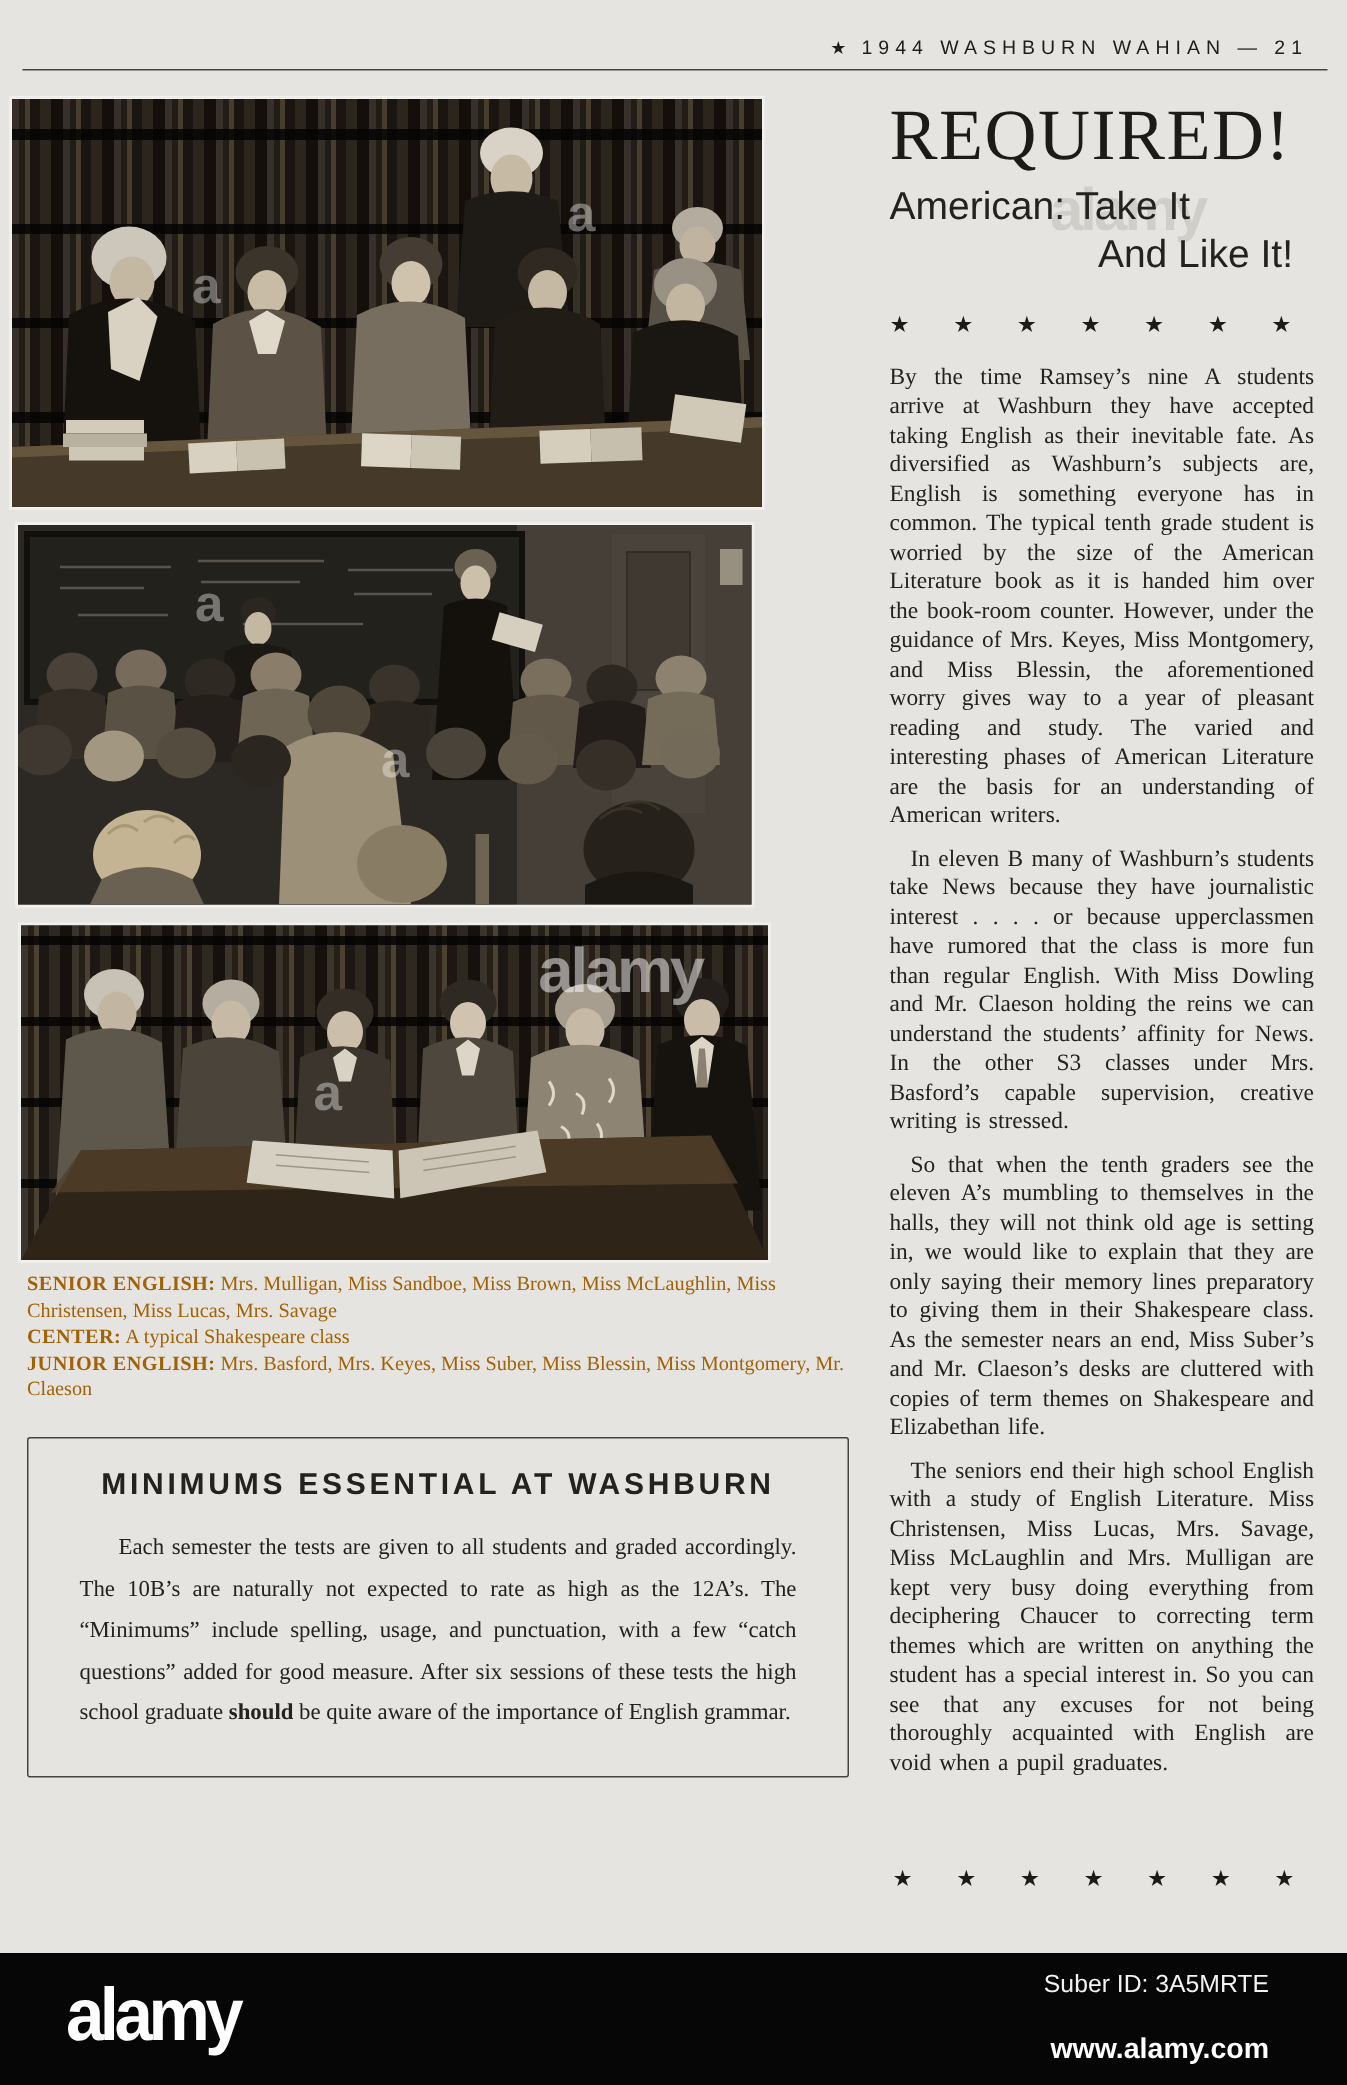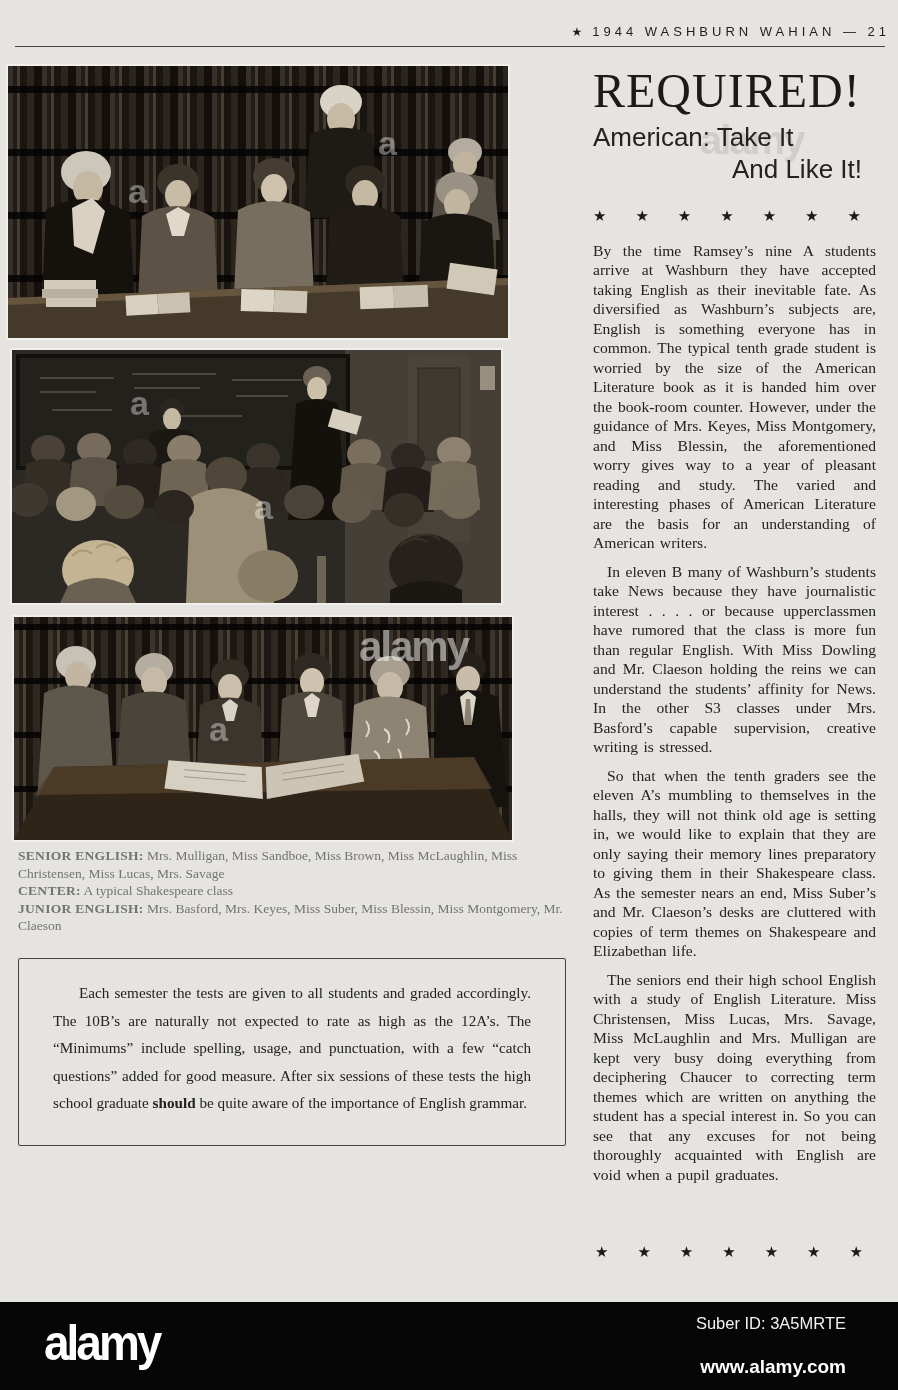--- a/index.html
+++ b/index.html
@@ -3,21 +3,21 @@
 <meta charset="utf-8">
 <style>
   html,body { margin:0; padding:0; background:#888; }
   .stage {
     position:relative; width:898px; height:1390px; margin:0 auto;
     background:#e6e4e0; overflow:hidden;
     font-family:"Liberation Serif", serif; color:#23221f;
   }
   
   .header {
-    position:absolute; top:24px; left:0; right:8px; text-align:right;
+    position:absolute; top:24px; left:0; right:26px; text-align:right;
     font-family:"Liberation Sans", sans-serif; font-size:13px; letter-spacing:4px;
     color:#1f1e1c; white-space:nowrap;
   }
   .header .hstar { font-size:12px; letter-spacing:0; margin-right:10px; }
   .header-rule { position:absolute; left:15px; top:46px; width:870px; height:1.3px; background:#44433f; }
 
   
   .photo { position:absolute; overflow:hidden; box-shadow:0 0 0 2px #f0efeb; }
   .photo svg { position:absolute; inset:0; width:100%; height:100%; }
   .photo1 {
@@ -47,21 +47,21 @@
     position:absolute; right:44px; top:6px; color:rgba(255,255,255,0.5);
     font-family:"Liberation Sans", sans-serif; font-weight:700; font-size:42px; letter-spacing:-2px;
   }
   .wm-ghost {
     position:absolute; left:700px; top:118px; color:rgba(175,173,168,0.4);
     font-family:"Liberation Sans", sans-serif; font-weight:700; font-size:40px; letter-spacing:-2px;
   }
 
   
   .captions { position:absolute; left:18px; top:847px; width:562px;
-    font-size:13.5px; line-height:17.5px; color:#737373; }
+    font-size:13.5px; line-height:17.5px; color:#a16207; }
   .captions p { margin:0; }
   .captions b { letter-spacing:0.3px; }
 
   
   .minbox {
     position:absolute; left:18px; top:958px; width:548px; box-sizing:border-box;
     border:1.6px solid #45443f; padding:20px 34px 20px 34px; border-radius:2px;
   }
   .minbox h2 {
     margin:0 0 16px 0; text-align:center;
@@ -332,20 +332,21 @@
     <span class="wm-a" style="left:195px; top:95px;">a</span>
   </div>
 
   <div class="captions">
     <p><b>SENIOR ENGLISH:</b> <span>Mrs. Mulligan, Miss Sandboe, Miss Brown, Miss McLaughlin, Miss Christensen, Miss Lucas, Mrs. Savage</span></p>
     <p><b>CENTER:</b> <span>A typical Shakespeare class</span></p>
     <p><b>JUNIOR ENGLISH:</b> <span>Mrs. Basford, Mrs. Keyes, Miss Suber, Miss Blessin, Miss Montgomery, Mr. Claeson</span></p>
   </div>
 
   <div class="minbox">
+    <h2>MINIMUMS ESSENTIAL AT WASHBURN</h2>
     <p class="ind"><span>Each semester the tests are given to all students and graded accordingly. The 10B’s are naturally not expected to rate as high as the 12A’s. The “Minimums” include spelling, usage, and punctuation, with a few “catch questions” added for good measure. After six sessions of these tests the high school graduate </span><b>should</b><span> be quite aware of the importance of English grammar.</span></p>
   </div>
 
   <div class="article">
     <h1>REQUIRED!</h1>
     <div class="sub1">American: Take It</div>
     <div class="sub2">And Like It!</div>
     <div class="starrow starrow-top">
       <span>★</span>
         <span>★</span>

